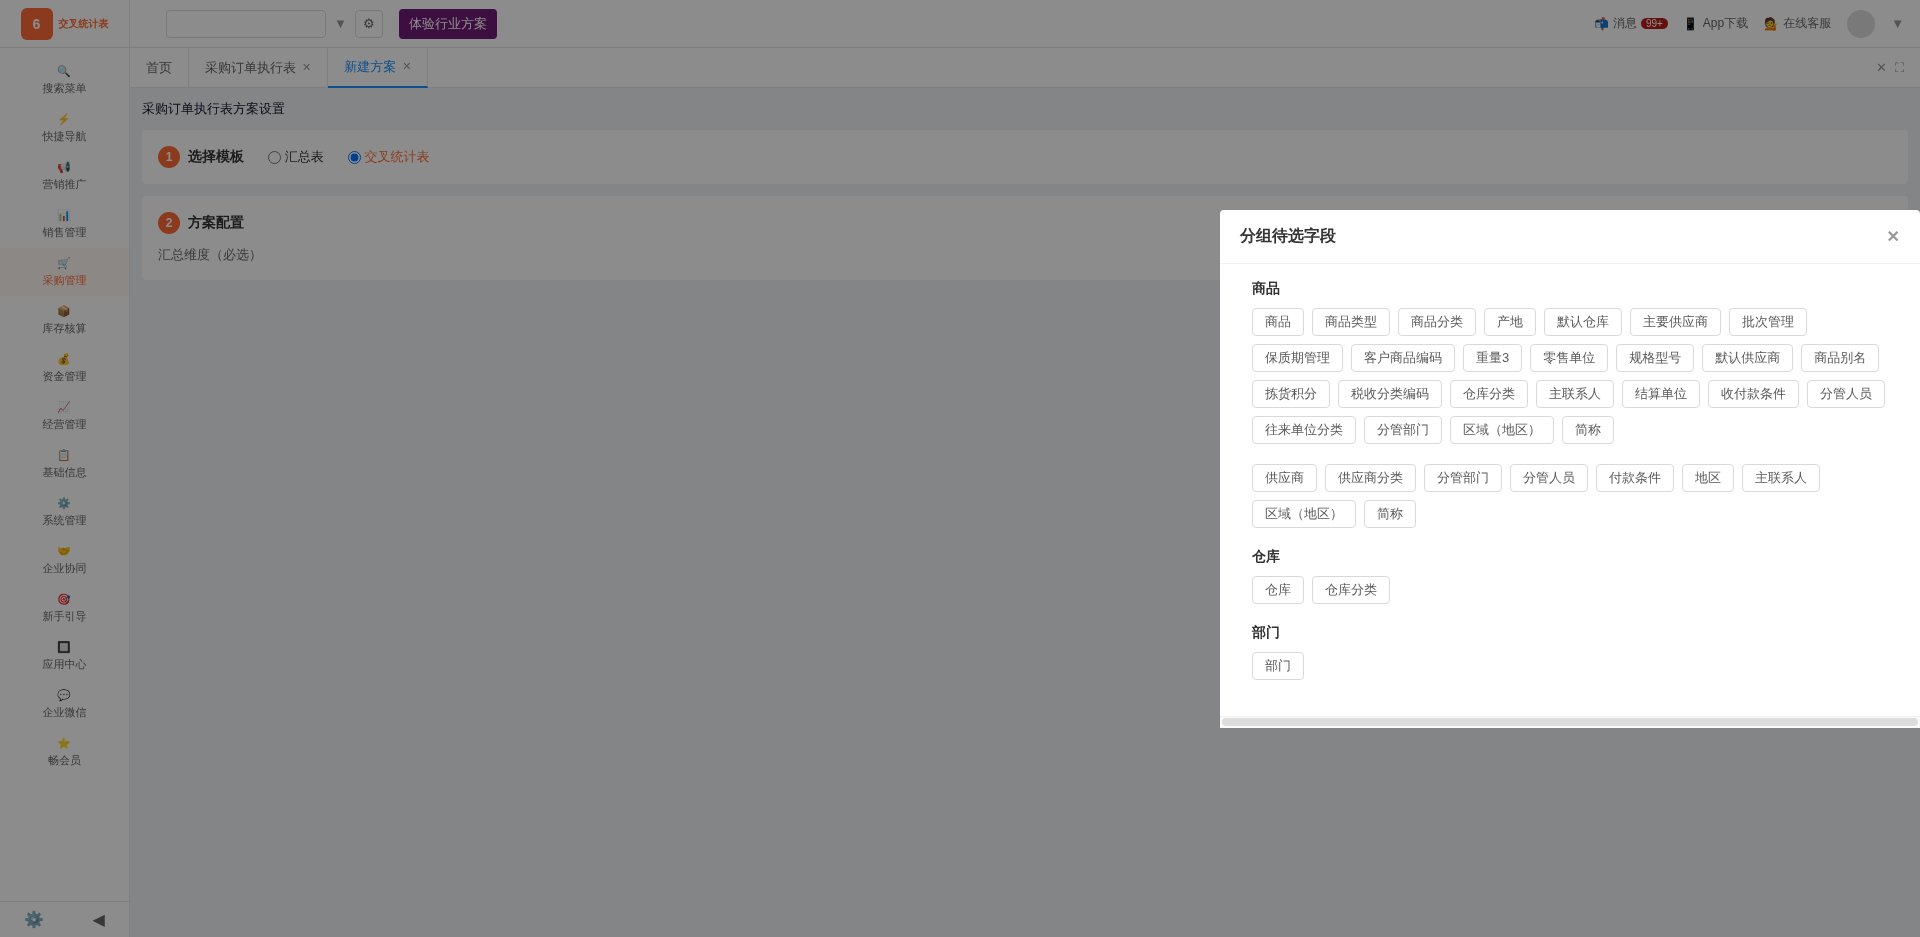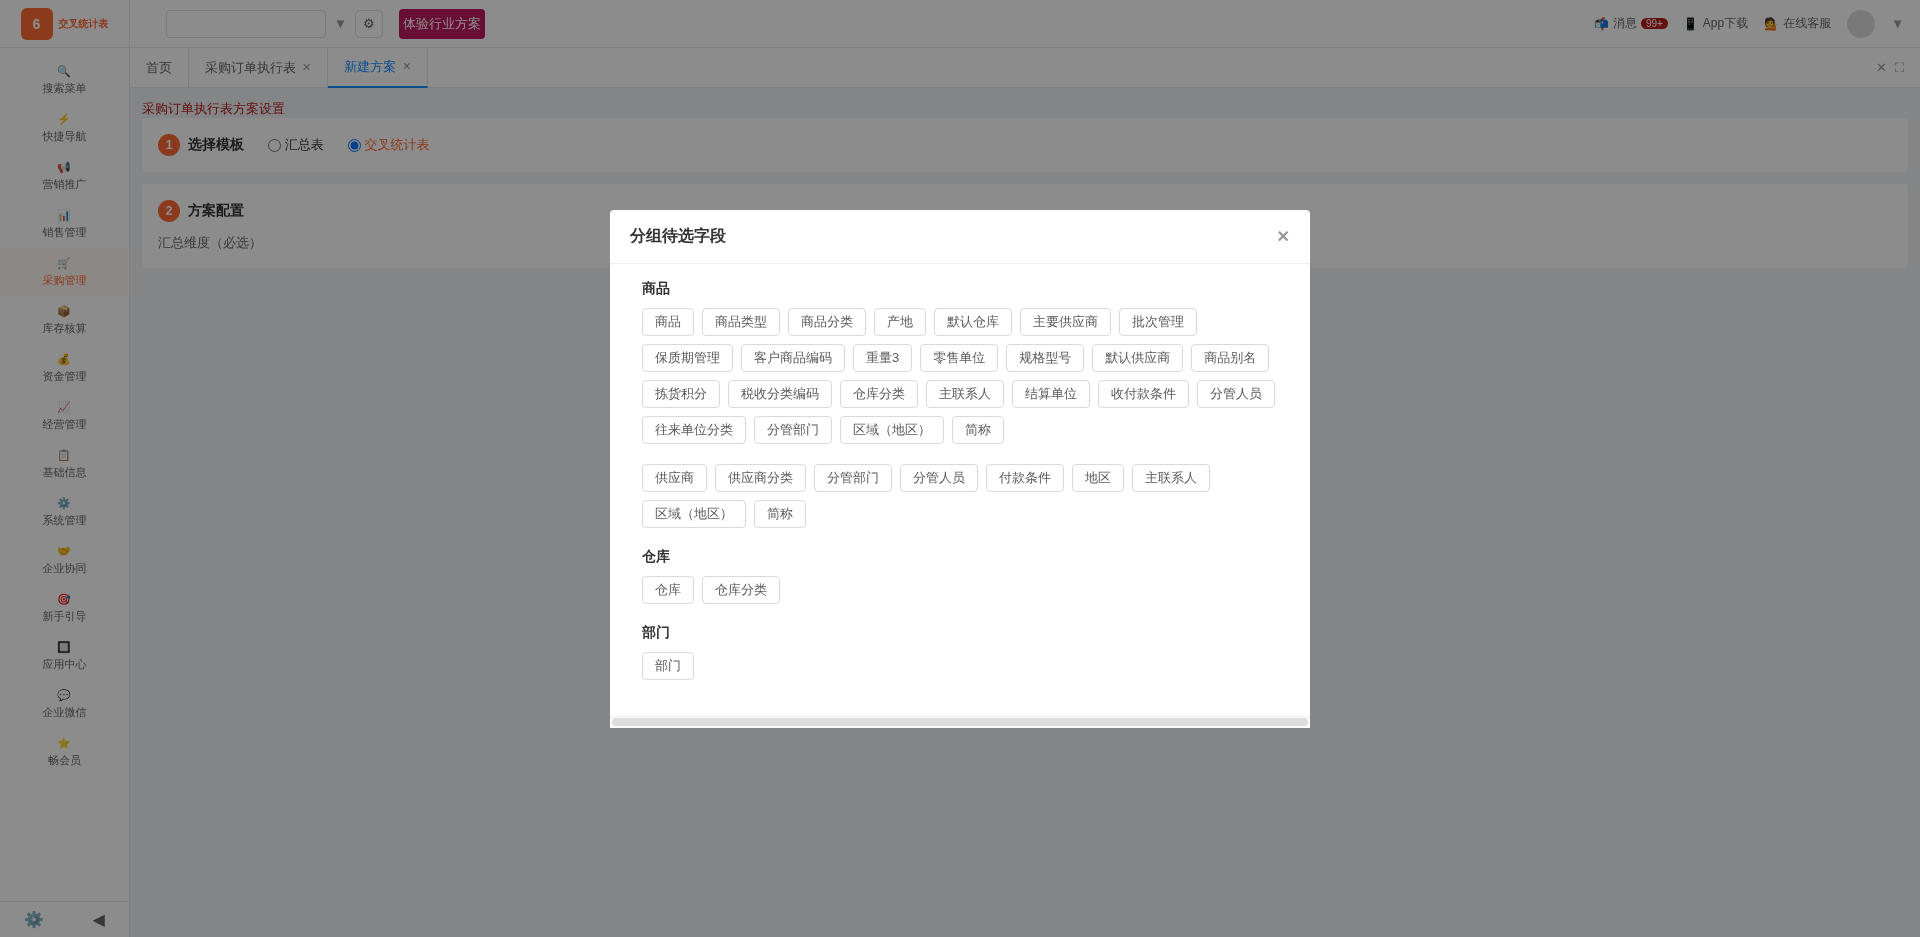--- a/index.html
+++ b/index.html
@@ -30,22 +30,22 @@
       width: 160px; height: 28px; border: 1px solid #ddd; border-radius: 4px;
       padding: 0 8px; font-size: 12px; outline: none;
     }
     .search-arrow { color: #999; cursor: pointer; }
     .gear-btn {
       width: 28px; height: 28px; border: 1px solid #ddd; border-radius: 4px;
       display: flex; align-items: center; justify-content: center; cursor: pointer;
       color: #666;
     }
     .experience-btn {
-      background: #be185d; color: white; border: none; border-radius: 4px;
-      padding: 6px 4px; font-size: 13px; cursor: pointer; margin-left: 8px;
+      background: #701a75; color: white; border: none; border-radius: 4px;
+      padding: 6px 10px; font-size: 13px; cursor: pointer; margin-left: 8px;
     }
     .top-right {
       margin-left: auto; display: flex; align-items: center; gap: 16px;
     }
     .top-right-item { display: flex; align-items: center; gap: 4px; font-size: 12px; color: #666; cursor: pointer; }
     .badge { background: #b91c1c; color: white; border-radius: 10px; padding: 0 5px; font-size: 10px; }
     .avatar { width: 28px; height: 28px; background: #ddd; border-radius: 50%; }
 
     
     .tab-bar {
@@ -86,27 +86,27 @@
     }
     .sidebar-bottom-btn { cursor: pointer; color: #666; font-size: 16px; }
 
     
     .main-content {
       position: fixed; top: 88px; left: 130px; right: 0; bottom: 0;
       background: #f0f2f5; overflow: auto; padding: 12px;
     }
 
     
-    .page-header { font-size: 13px; color: #b91c1c; }
+    .page-header { font-size: 13px; color: #0f172a; margin-bottom: 12px; }
 
     
     .modal-overlay {
       position: fixed; top: 0; left: 0; right: 0; bottom: 0;
       background: rgba(0,0,0,0.45); z-index: 1000;
-      display: flex; align-items: center; justify-content: center;
+      display: flex; align-items: center; justify-content: flex-end;
     }
 
     .modal {
       background: #fff; border-radius: 4px; width: 700px; max-height: 580px;
       display: flex; flex-direction: column; position: relative;
     }
 
     .modal-header {
       padding: 16px 20px; border-bottom: 1px solid #f0f0f0;
       display: flex; justify-content: space-between; align-items: center;

